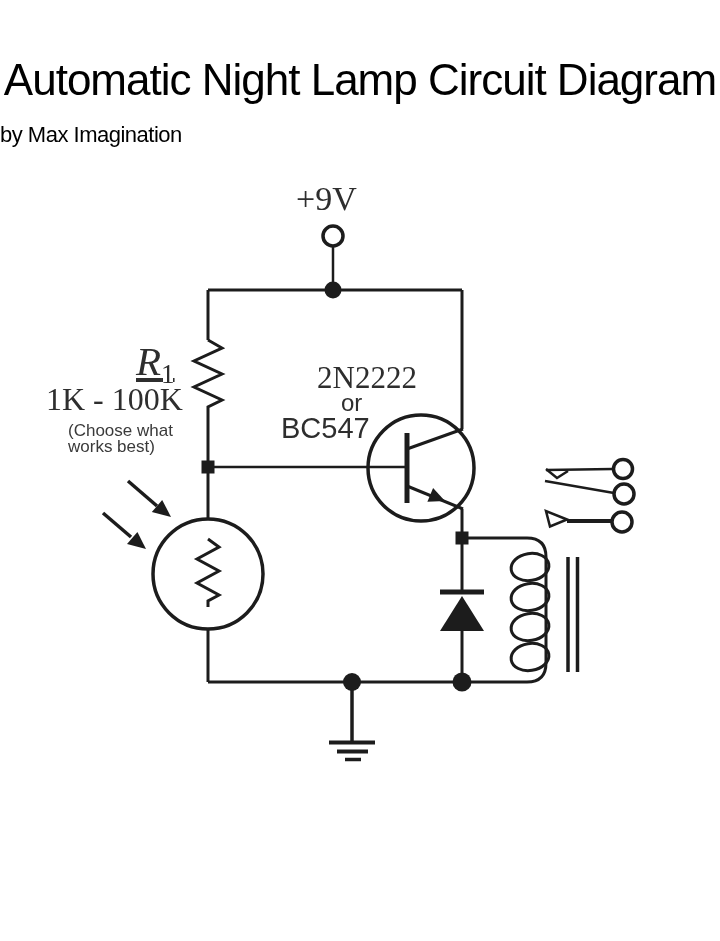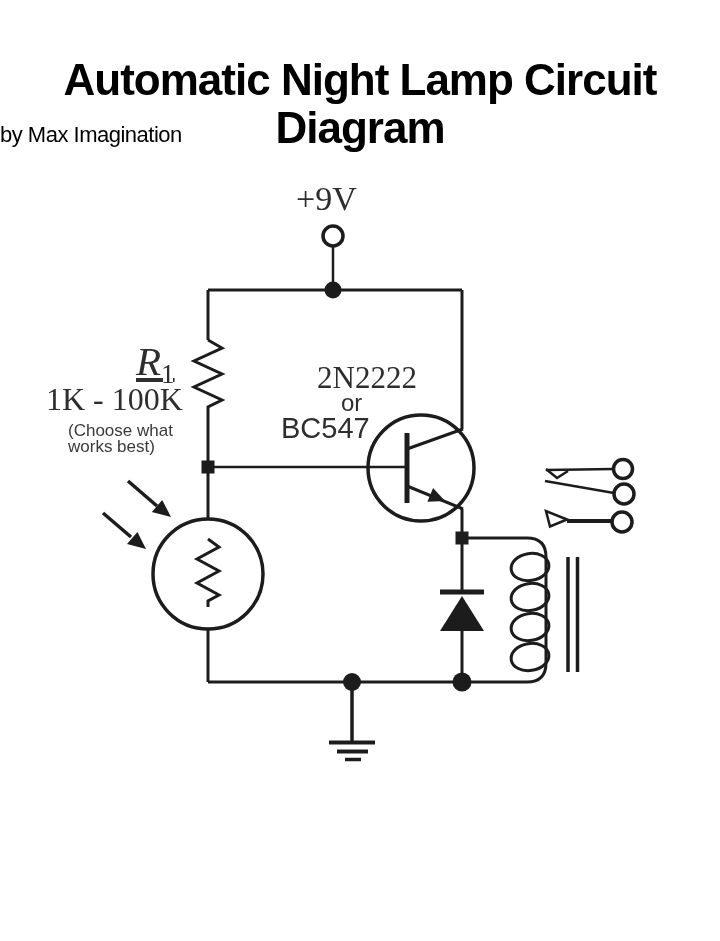--- a/index.html
+++ b/index.html
@@ -13,21 +13,21 @@
     width:720px;height:941px;
     background:var(--bg);
     overflow:hidden;
     font-family:"Liberation Sans",sans-serif;
     color:var(--label);
   }
   .page-title{
     position:absolute;left:0;top:56px;width:720px;
     text-align:center;
     font-size:44px;line-height:48px;letter-spacing:-1px;
-    color:#000;font-weight:700;
+    color:#000;font-weight:400;
   }
   .page-subtitle{
     position:absolute;left:0;top:122px;width:720px;
     text-align:left;
     font-size:22px;letter-spacing:-0.5px;
     color:#000;font-weight:500;
   }
   svg.circuit{position:absolute;left:0;top:0;}
   .lbl{position:absolute;white-space:nowrap;}
   .serif{font-family:"Liberation Serif",serif;}

